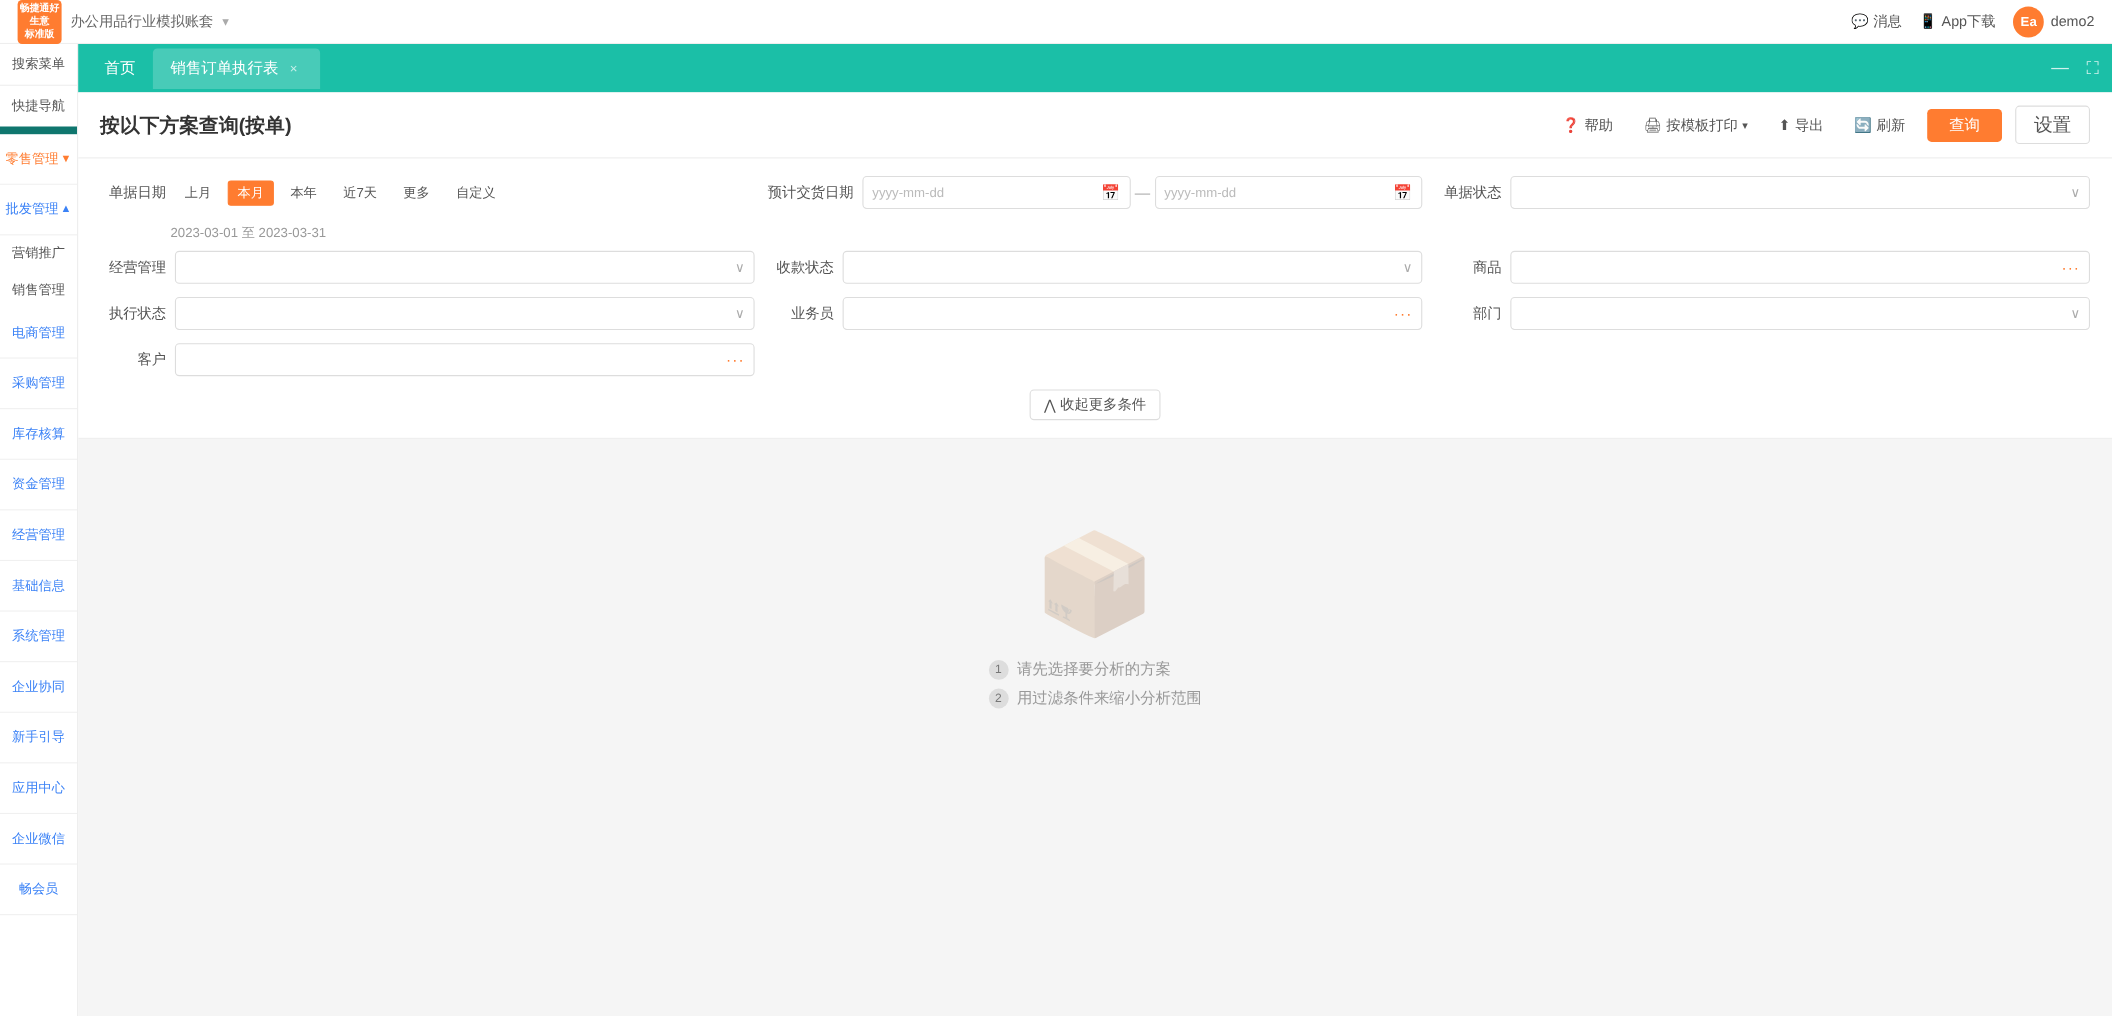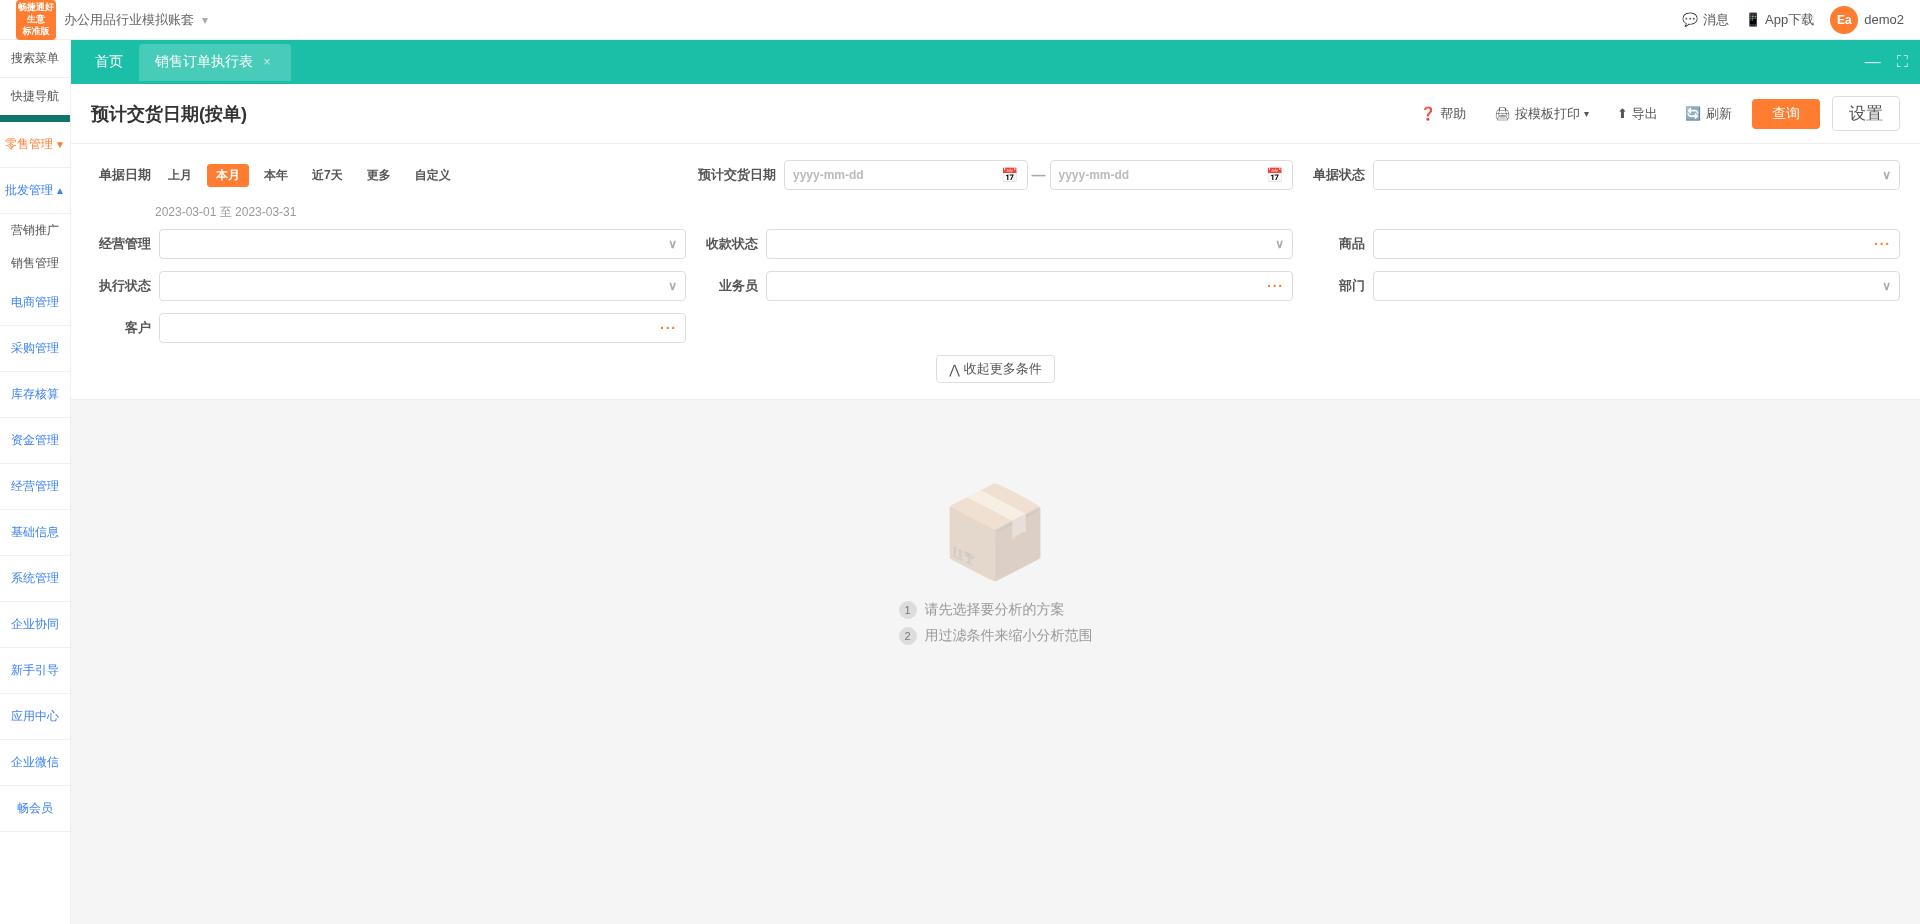--- a/index.html
+++ b/index.html
@@ -60,21 +60,21 @@
     .icon-btn.refresh { background: #eee; color: #666; }
     .icon-btn.collapse { background: #eee; color: #666; }
 
     
     .date-filter { display: flex; align-items: center; gap: 6px; flex-wrap: wrap; }
     .date-btn { padding: 2px 8px; border-radius: 3px; font-size: 12px; color: #555; cursor: pointer; border: 1px solid transparent; }
     .date-btn.active { background: #ff7c30; color: #fff; border-color: #ff7c30; }
     .date-range-text { font-size: 12px; color: #999; }
 
     
-    .filter-row { display: grid; grid-template-columns: 1fr 1fr 1fr; gap: 12px; margin-bottom: 12px; font-weight: bold; }
+    .filter-row { display: grid; grid-template-columns: 1fr 1fr 1fr; gap: 12px; margin-bottom: 12px; }
     .filter-item { display: flex; align-items: center; gap: 8px; }
     .filter-label { font-size: 13px; color: #555; white-space: nowrap; min-width: 60px; text-align: right; }
     .filter-input { flex: 1; height: 30px; border: 1px solid #ddd; border-radius: 4px; padding: 0 8px; font-size: 13px; color: #333; display: flex; align-items: center; justify-content: space-between; cursor: pointer; }
     .filter-input .arrow { color: #aaa; font-size: 12px; }
     .filter-input .dots { color: #ff7c30; font-size: 14px; letter-spacing: 1px; }
     .date-input-group { display: flex; align-items: center; gap: 4px; flex: 1; }
     .date-input-single { flex: 1; height: 30px; border: 1px solid #ddd; border-radius: 4px; padding: 0 8px; font-size: 12px; color: #999; display: flex; align-items: center; justify-content: space-between; cursor: pointer; }
     .date-sep { color: #aaa; font-size: 14px; }
     .calendar-icon { color: #ff7c30; font-size: 14px; }
 
@@ -169,21 +169,21 @@
       </div>
       <div class="tab-bar-actions">
         <span class="tab-bar-btn">—</span>
         <span class="tab-bar-btn">⛶</span>
       </div>
     </div>
 
     <div class="page-content">
 
       <div class="page-header">
-        <h1 class="page-title">预计交货日期(按单)</h1>
+        <h1 class="page-title">按以下方案查询(按单)</h1>
         <div class="page-actions">
           <div class="page-action-btn">
             <span>❓</span>
             <span>帮助</span>
           </div>
           <div class="page-action-btn">
             <span>🖨</span>
             <span>按模板打印</span>
             <span style="font-size:10px;">▾</span>
           </div>

